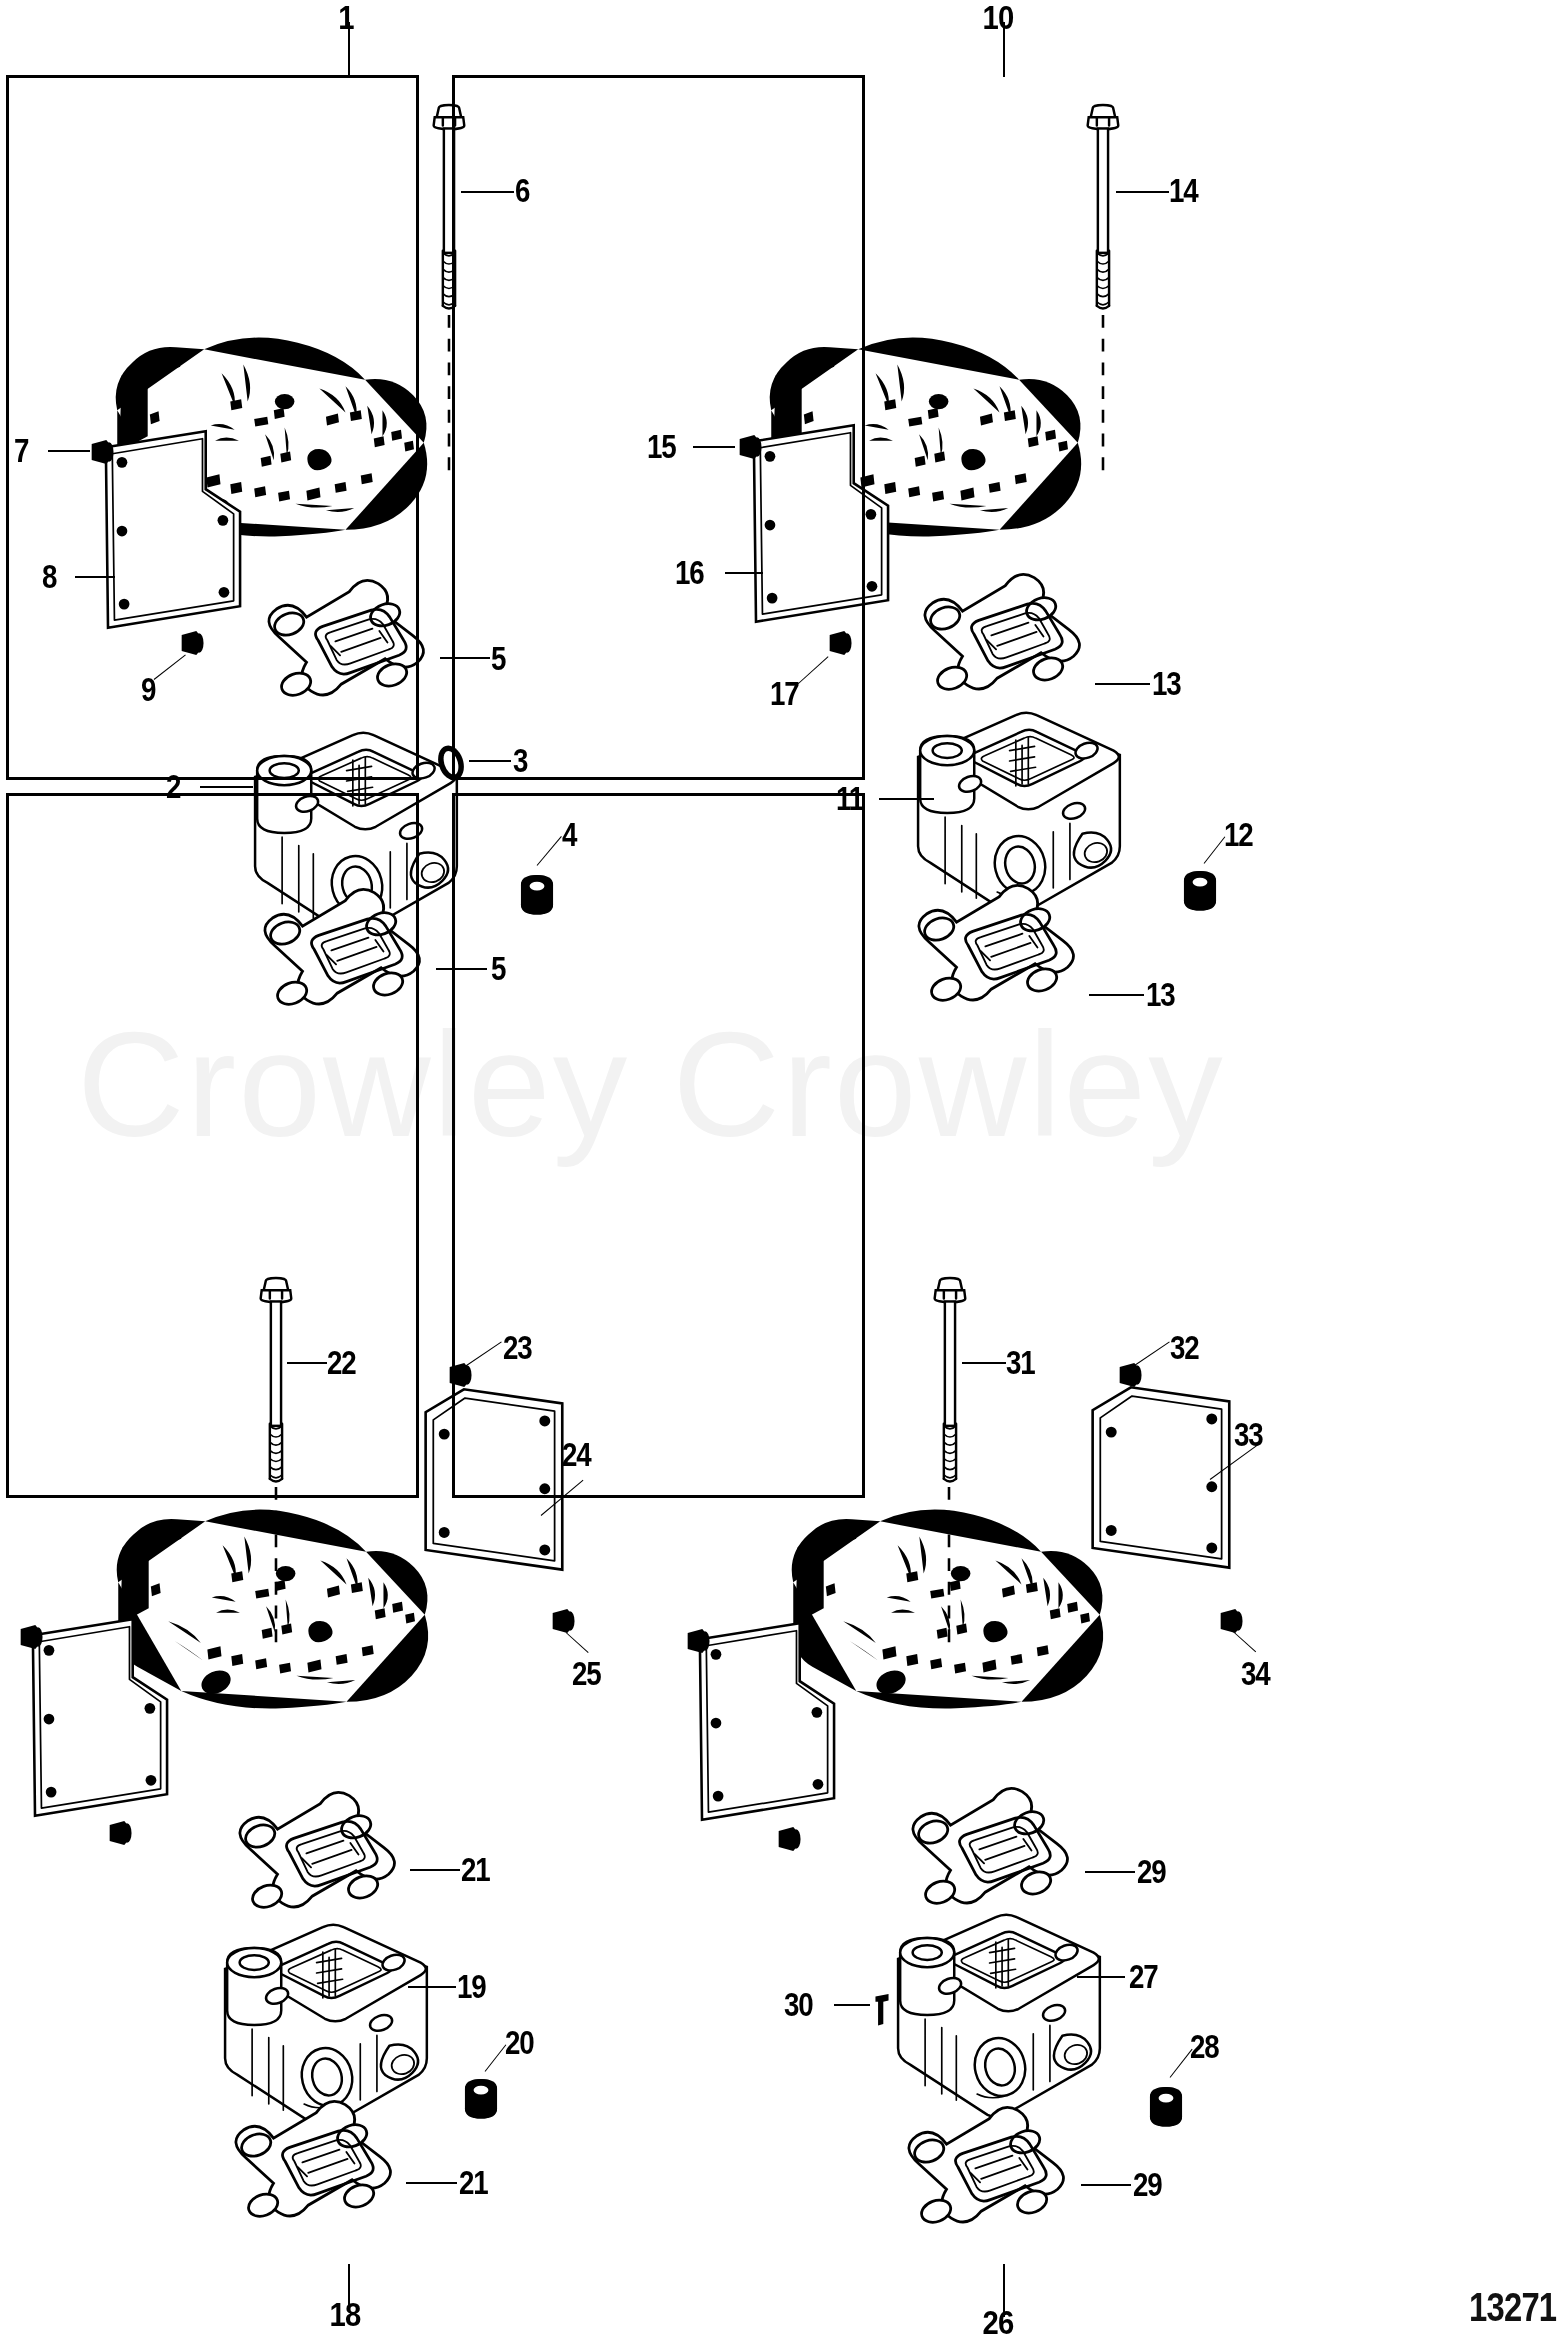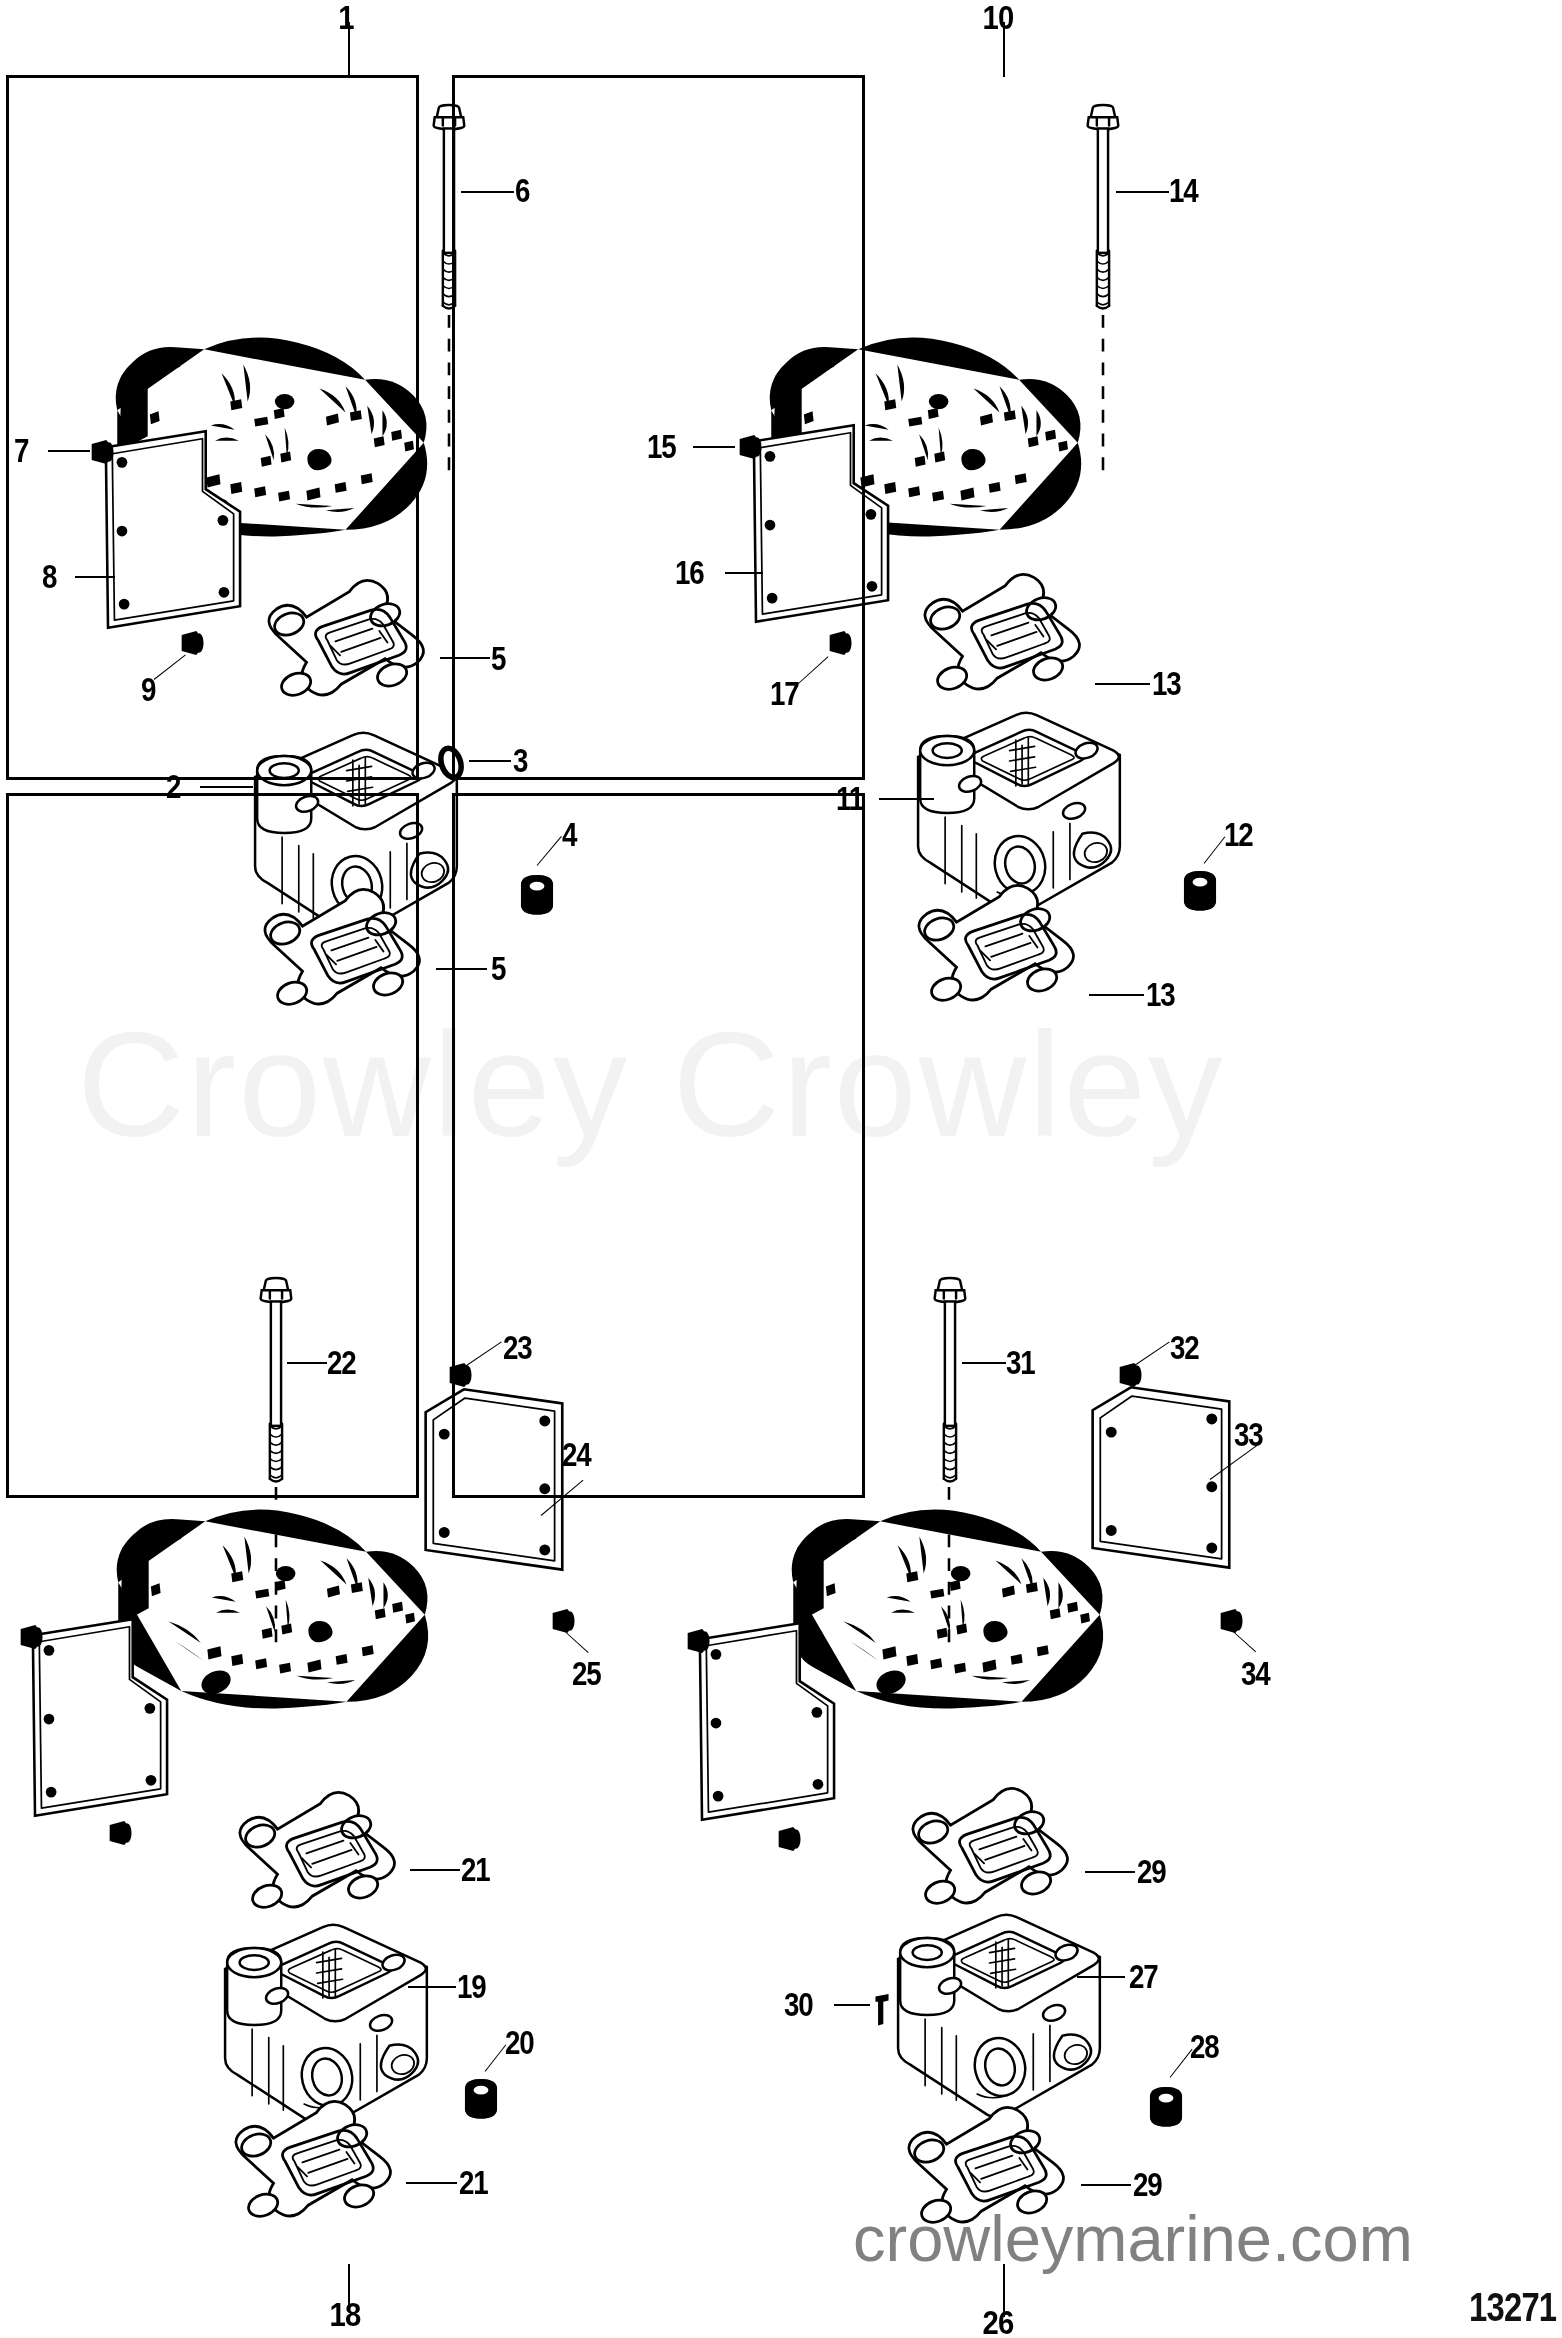--- a/index.html
+++ b/index.html
@@ -299,21 +299,20 @@
     <path class="sk" d="M196 140 q10 -2, 14 6 q4 8, -6 12 q-10 4, -14 -4 q-4 -10, 6 -14 Z"></path>
     <path class="dotd3" d="M60 140 q20 6, 30 20 M66 158 q16 10, 26 18"></path>
   </g>
 
 </defs>
 </svg>
 
 <div id="page">
 
   <div class="wm-big">Crowley Crowley</div>
-  <div class="wm-small">crowleymarine.com</div>
   <div class="diagram-id">13271</div>
 
   <div class="panel" id="panel-1"></div>
   <div class="panel-lead" style="left:348px;top:22px;height:55px;"></div>
   <div class="panel-num" style="left:337px;top:0px;">1</div>
 
   <svg class="art" style="left:428px;top:104px;" width="46" height="210" viewBox="0 0 40 206">
       <use href="#def-longbolt"></use>
     </svg>
   <svg class="art" style="left:446px;top:315px;" width="6" height="166" viewBox="0 0 4 168">

